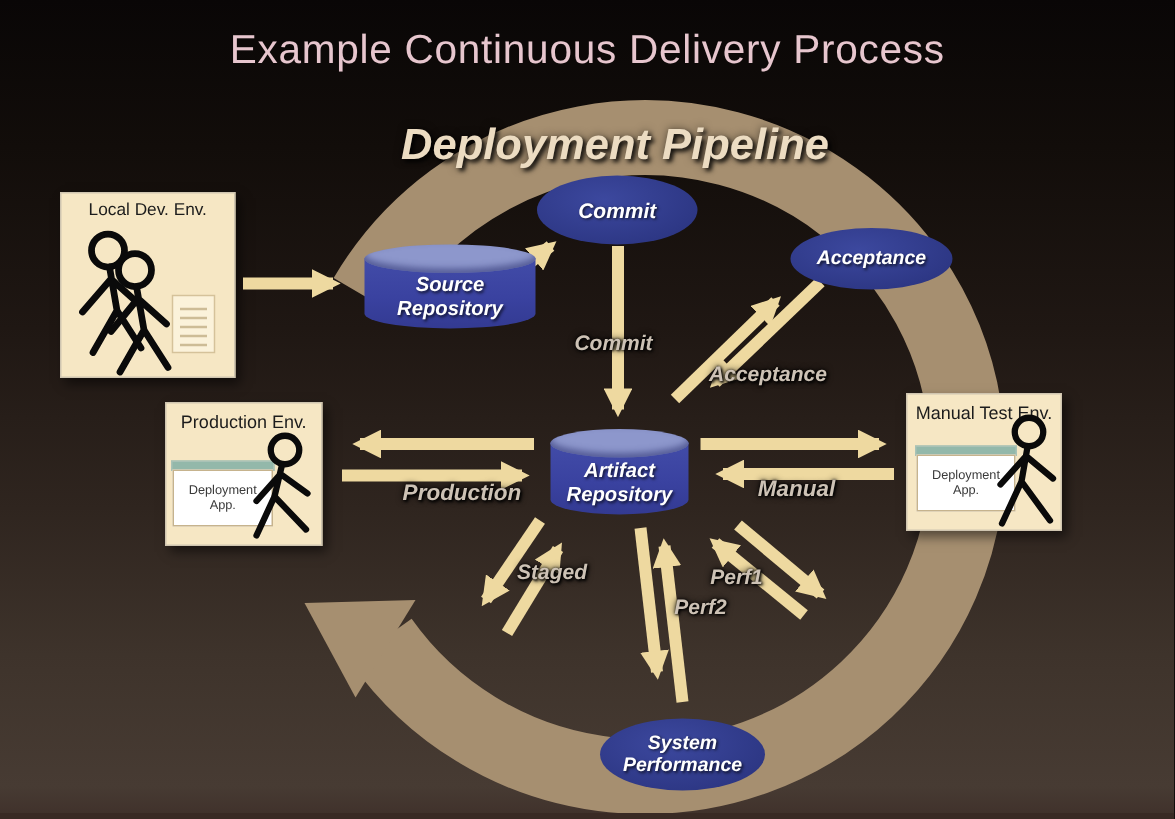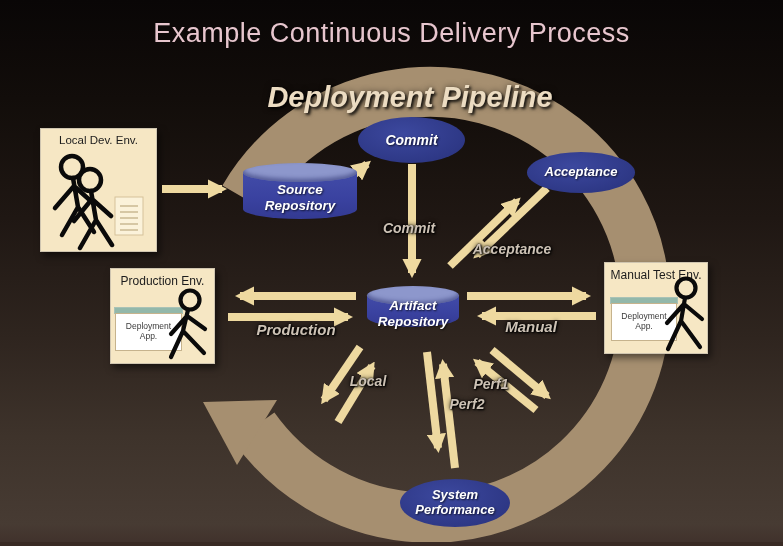--- a/index.html
+++ b/index.html
@@ -149,32 +149,32 @@
       <path d="M536,410 L477,362"></path>
       <path d="M492,350 L547,396"></path>
     </g>
   </svg>
 
   <div class="cylinder" style="left:243px;top:163px;width:90px;height:56px;padding-left:24px;">
     <div class="cyl-body"></div>
     <div class="cyl-top"></div>
     <div class="cyl-label">Source Repository</div>
   </div>
-  <div class="cylinder" style="left:367px;top:286px;width:92px;height:41px;">
+  <div class="cylinder" style="left:367px;top:286px;width:92px;height:57px;">
     <div class="cyl-body"></div>
     <div class="cyl-top"></div>
     <div class="cyl-label">Artifact Repository</div>
   </div>
 
   <div class="node" style="left:358px;top:117px;width:107px;height:46px;font-size:14px;">Commit</div>
   <div class="node" style="left:527px;top:152px;width:108px;height:41px;">Acceptance</div>
   <div class="node" style="left:400px;top:479px;width:110px;height:48px;">System Performance</div>
 
   <div class="edge-label" style="left:409px;top:228px;">Commit</div>
   <div class="edge-label" style="left:512px;top:249px;">Acceptance</div>
-  <div class="edge-label" style="left:296px;top:329px;font-size:15px;">Production</div>
+  <div class="edge-label" style="left:308px;top:329px;font-size:15px;">Production</div>
   <div class="edge-label" style="left:531px;top:326px;font-size:15px;">Manual</div>
-  <div class="edge-label" style="left:368px;top:381px;">Local</div>
+  <div class="edge-label" style="left:368px;top:381px;">Staged</div>
   <div class="edge-label" style="left:491px;top:384px;">Perf1</div>
   <div class="edge-label" style="left:447px;top:404px;padding-left:40px;">Perf2</div>
 
   <div class="footer-strip"></div>
 </div>
 
 </body></html>

